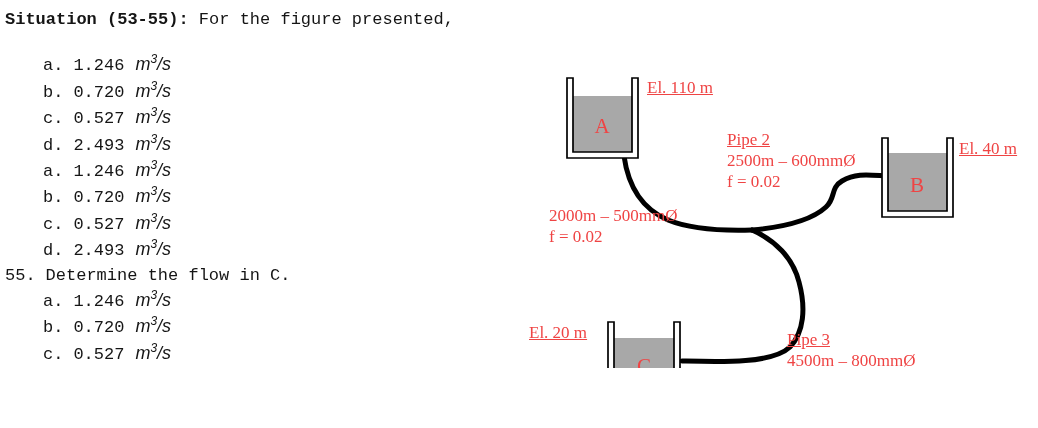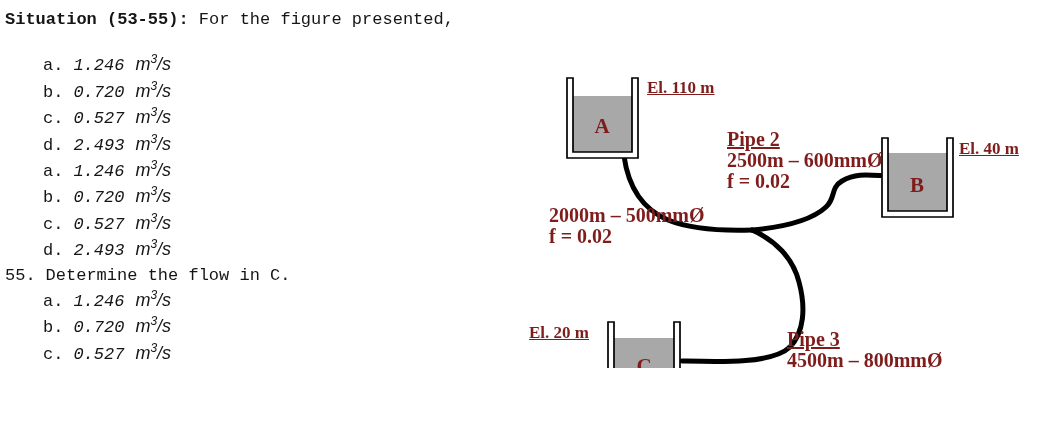--- a/index.html
+++ b/index.html
@@ -13,36 +13,36 @@
   .text-col {
     position:absolute; left:5px; top:8px; width:510px;
     font-family:"Liberation Mono","DejaVu Sans Mono",monospace;
     font-size:17px; line-height:24.4px; color:#151515; white-space:nowrap;
   }
   .bold { font-weight:bold; }
   .vspace { height:20px; }
   .qnum { margin-right:10px; }
   .opt { padding-left:38px; }
   .olet { margin-right:10px; }
-  .oval { margin-right:11px;font-style:italic; }
+  .oval { margin-right:11px; }
   .unit {
     font-family:Liberation Sans, sans-serif;
     font-style:italic; font-size:18px;
   }
   .unit sup { font-size:12px; line-height:0; }
 
   
   .diagram { position:absolute; left:520px; top:0; width:518px; height:428px; }
   .dsvg { position:absolute; left:0; top:0; }
   .dlabel {
     position:absolute; font-family:"Liberation Serif","DejaVu Serif",serif;
-    font-weight:bold; color:#7f1d1d; white-space:nowrap;
+    font-weight:normal; color:#ef4444; white-space:nowrap;
   }
   .elv { font-size:17px; text-decoration:underline; }
-  .plabel { font-size:20px; line-height:21px; }
+  .plabel { font-size:17px; line-height:21px; }
   .pname { text-decoration:underline; }
   .tletter { font-size:21px; transform:translate(-50%,-50%); }
 </style>
 </head>
 <body>
 
 <div class="page">
 
   <div class="text-col">
     <div>

